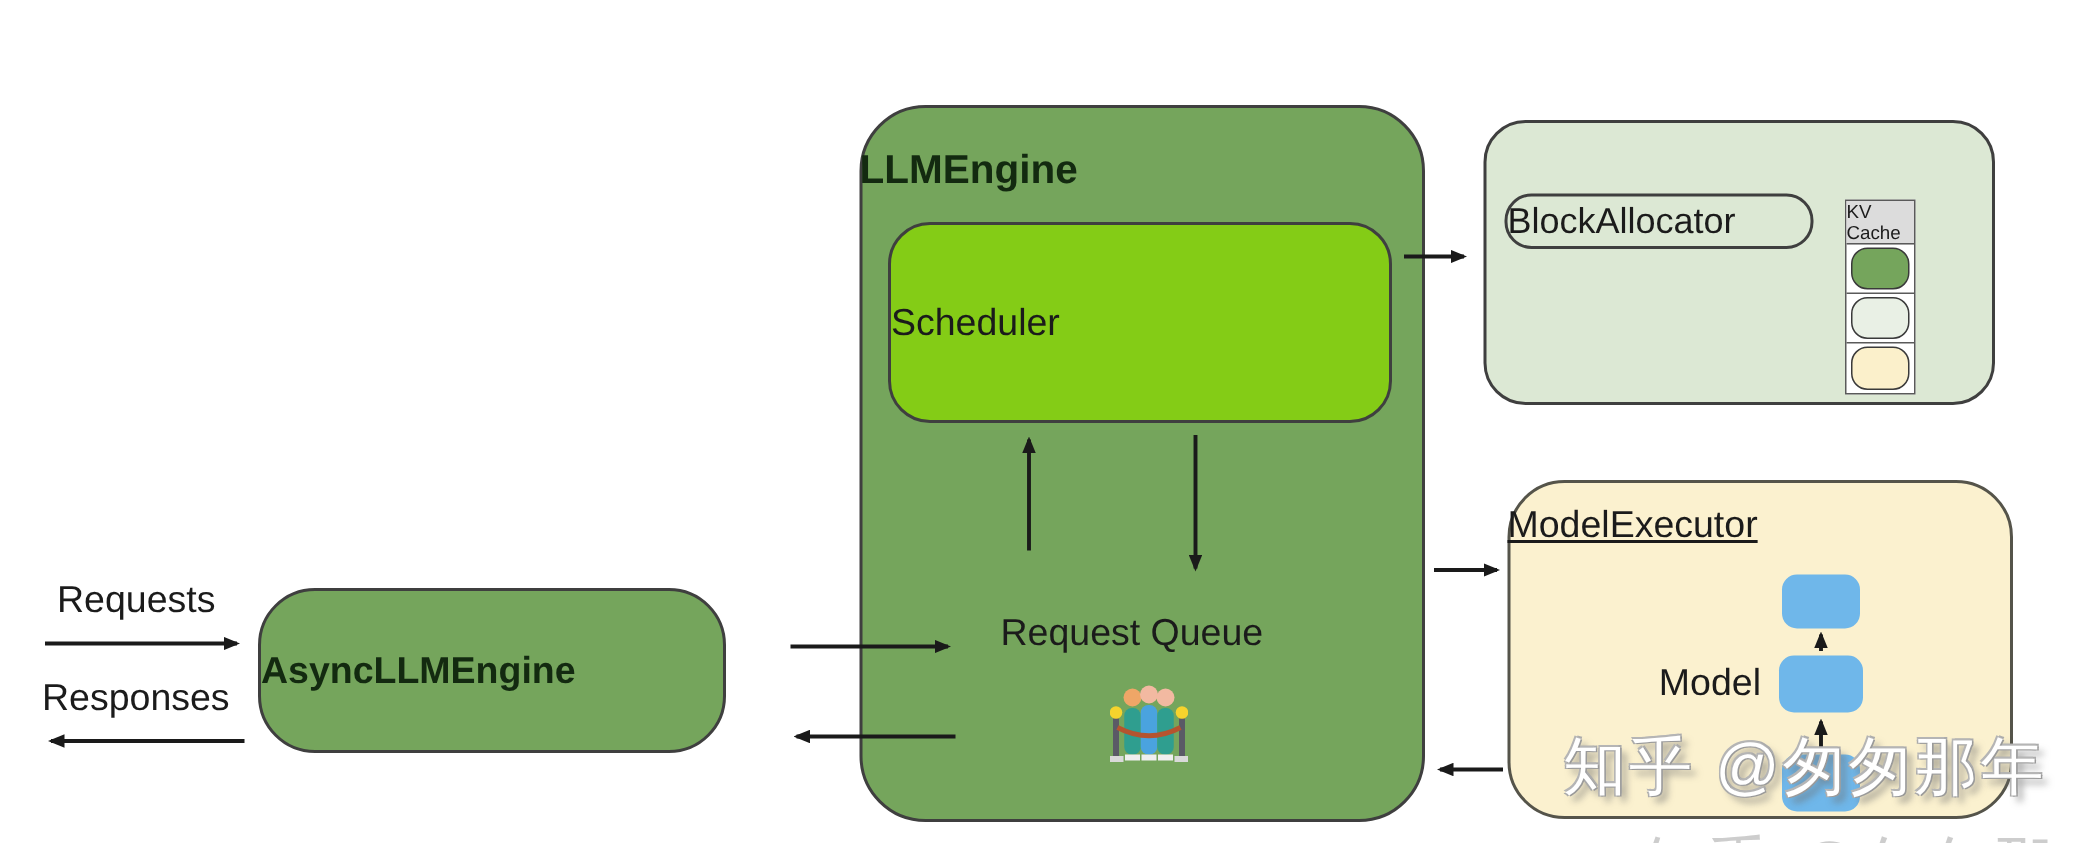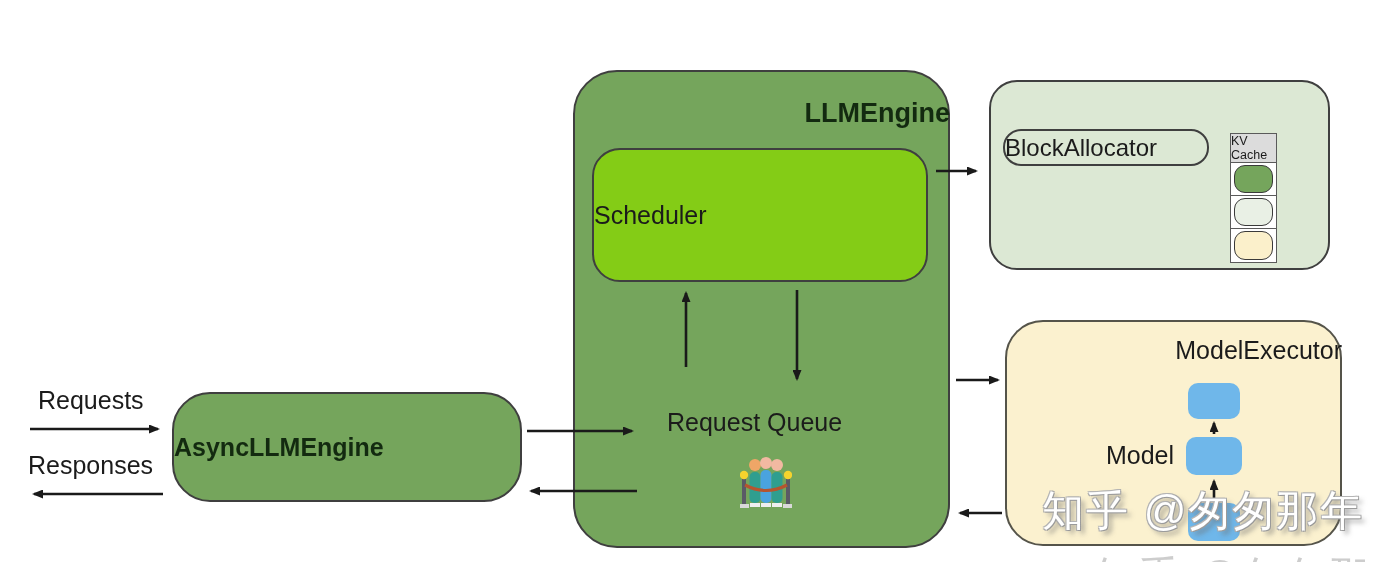--- a/index.html
+++ b/index.html
@@ -4,45 +4,45 @@
 <style>
   html,body{margin:0;padding:0;background:#ffffff;}
   .canvas{
     position:relative;width:1386px;height:562px;background:#ffffff;overflow:hidden;
     font-family:"Liberation Sans", sans-serif;color:#1b1b1b;
   }
   .box{position:absolute;box-sizing:border-box;border:2px solid #3f3f3f;}
   .round-lg{border-radius:44px;}
   .round-md{border-radius:28px;}
   .round-sm{border-radius:18px;}
-  .title{font-size:25px;text-align:right;}
+  .title{font-size:25px;text-align:left;}
   .bold{font-weight:bold;color:#132a10;}
   .lbl{position:absolute;font-size:25px;white-space:nowrap;}
   .center-text{display:flex;align-items:center;justify-content:flex-start;}
   
   .llm-engine{left:573px;top:70px;width:377px;height:478px;}
   .llm-title{position:absolute;left:573px;top:98px;width:377px;font-size:27px;}
   .scheduler{left:592px;top:148px;width:336px;height:134px;font-size:25px;}
   .request-queue-lbl{left:667px;top:408px;width:190px;text-align:left;}
   
-  .async-engine{left:172px;top:392px;width:350px;height:110px;border-radius:38px;font-size:25px;}
+  .async-engine{left:172px;top:392px;width:312px;height:110px;border-radius:38px;font-size:25px;}
   .requests-lbl{left:38px;top:386px;}
   .responses-lbl{left:28px;top:451px;}
   
   .bsm{left:989px;top:80px;width:341px;height:190px;}
   .bsm-title{position:absolute;left:1013px;top:88px;font-size:25px;}
   .block-allocator{left:1003px;top:129px;width:206px;height:37px;font-size:24px;background:transparent;}
   .kv-table{position:absolute;left:1230px;top:133px;width:47px;height:130px;border:1px solid #5a5a5a;box-sizing:border-box;background:#fff;}
   .kv-header{height:29px;background:#dcdcdc;border-bottom:1px solid #5a5a5a;display:flex;align-items:center;justify-content:center;font-size:12.5px;box-sizing:border-box;}
   .kv-cell{height:33px;border-bottom:1px solid #5a5a5a;box-sizing:border-box;padding:2px 3px;}
   .kv-cell:last-child{border-bottom:none;}
   .kv-fill{width:100%;height:100%;border:1.5px solid #3a3a3a;border-radius:11px;box-sizing:border-box;}
   
   .model-exec{left:1005px;top:320px;width:337px;height:226px;border-radius:38px;border-color:#55544a;}
-  .me-title{position:absolute;left:1005px;top:336px;width:337px;font-size:25px;}
+  .me-title{position:absolute;left:1005px;top:336px;width:337px;font-size:25px;text-decoration:underline;}
   .model-block{position:absolute;border-radius:10px;}
   .mb1{left:1188px;top:383px;width:52px;height:36px;}
   .mb2{left:1186px;top:437px;width:56px;height:38px;}
   .mb3{left:1188px;top:503px;width:52px;height:38px;}
   .model-lbl{left:1080px;top:441px;width:94px;text-align:right;}
   
   .arrows{position:absolute;left:0;top:0;width:1386px;height:562px;pointer-events:none;}
   
   .watermark{
     position:absolute;left:1042px;top:483px;font-size:42px;letter-spacing:2px;

